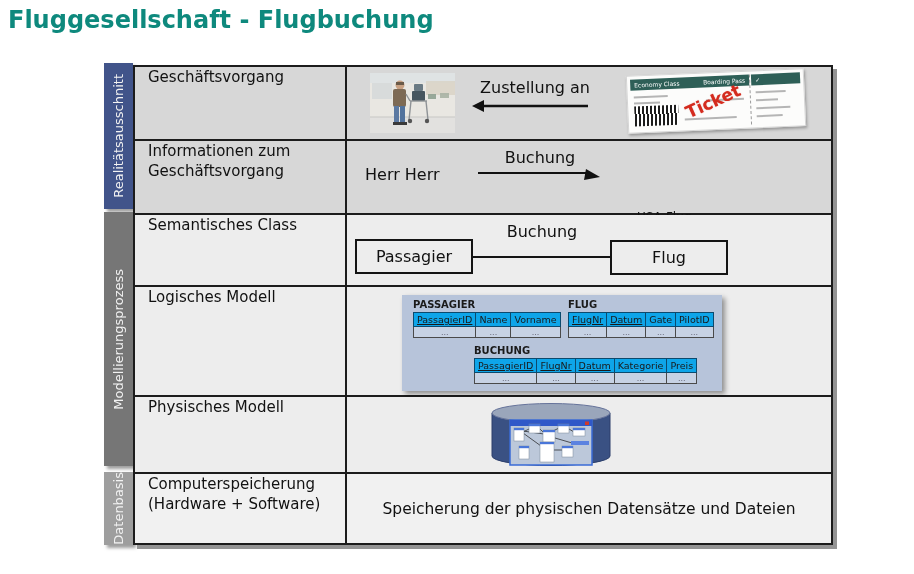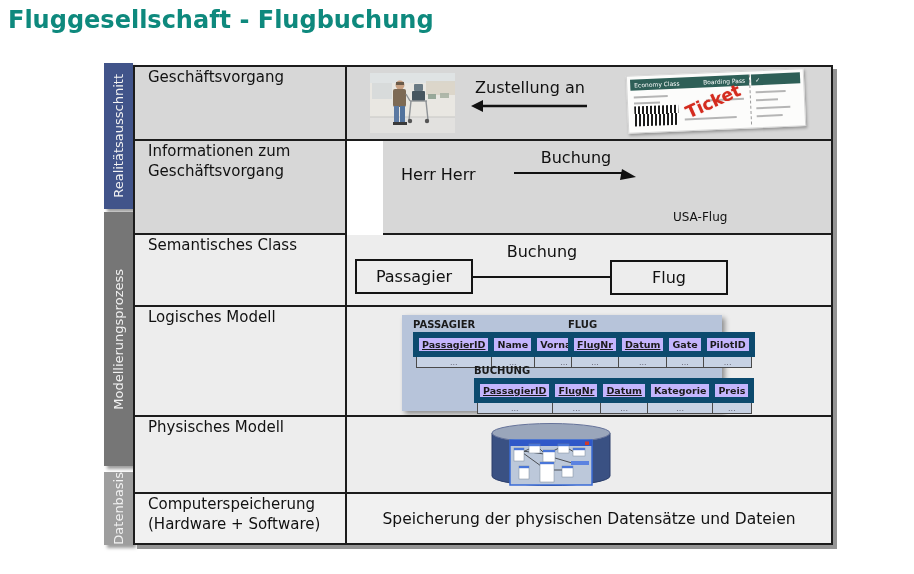--- a/index.html
+++ b/index.html
@@ -12,32 +12,32 @@
         box-shadow:3px 3px 3px rgba(80,80,80,.55);}
   .vbar-reality{top:63px;height:146px;background:#41548a;}
   .vbar-modeling{top:212px;height:254px;background:#767676;}
   .vbar-database{top:472px;height:73px;background:#9e9e9e;}
   .vtext{writing-mode:vertical-rl;transform:rotate(180deg);white-space:nowrap;color:#f2f2f2;font-size:13px;}
 
   
   .mtable{position:absolute;left:133px;top:65px;width:700px;height:480px;border:2px solid #1c1c1c;
           box-shadow:4px 4px 0 0 #949494;display:flex;flex-direction:column;box-sizing:border-box;}
   .mrow{display:flex;width:100%;}
-  .r1{height:74px;} .r2{height:94px;gap:36px;} .r3{height:72px;} .r4{height:110px;} .r5{height:77px;} .r6{height:73px;flex:1;}
+  .r1{height:74px;} .r2{height:74px;} .r3{height:72px;} .r4{height:110px;} .r5{height:77px;} .r6{height:73px;flex:1;}
   .cell{box-sizing:border-box;border-bottom:2px solid #1c1c1c;}
   .r6 .cell{border-bottom:none;}
   .label-cell{width:212px;border-right:2px solid #1c1c1c;display:flex;
               padding-left:13px;font-size:15px;line-height:1.35;}
   .label-cell span{display:block;max-width:182px;}
   .content-cell{flex:1;position:relative;}
   .bg-dark{background:#d7d7d7;} .bg-light{background:#ededed;} .bg-lighter{background:#f1f1f1;}
 
   
   .photo{position:absolute;left:23px;top:6px;width:85px;height:60px;}
-  .deliver{position:absolute;left:123px;top:11px;width:120px;text-align:center;}
+  .deliver{position:absolute;left:123px;top:11px;width:120px;text-align:right;}
   .deliver .dlabel{font-size:16px;}
   .ticket{position:absolute;left:280px;top:5px;width:176px;height:56px;background:#fcfcfb;border:1px solid #d5d5d5;
           box-shadow:1px 2px 3px rgba(0,0,0,.3);transform:rotate(-2.5deg);}
   .tband{position:absolute;top:3px;height:11px;background:#2e5f57;display:flex;align-items:center;}
   .tband-main{left:3px;width:119px;justify-content:space-between;padding:0 4px;box-sizing:border-box;}
   .tband-stub{left:124px;width:49px;justify-content:flex-start;padding-left:4px;box-sizing:border-box;}
   .tband span{font-size:6px;color:#fff;white-space:nowrap;}
   .tdash{position:absolute;left:122px;top:3px;bottom:3px;border-left:1px dashed #9a9a9a;}
   .tline{position:absolute;height:2px;background:#b5b5b5;}
   .barcode{position:absolute;left:6px;bottom:6px;width:44px;height:20px;
@@ -58,21 +58,21 @@
   .rel-label{position:absolute;left:130px;top:7px;width:130px;text-align:center;font-size:16px;}
   .rel-line{position:absolute;left:126px;top:41px;width:137px;height:2px;background:#141414;}
 
   
   .panel{position:absolute;left:55px;top:8px;width:320px;height:96px;background:#b7c4da;
          box-shadow:3px 3px 5px rgba(0,0,0,.4);}
   .lt{position:absolute;}
   .lt-pass{left:11px;top:4px;} .lt-flug{left:166px;top:4px;} .lt-buch{left:72px;top:50px;}
   .lt-name{font-size:10px;font-weight:bold;margin-bottom:2px;color:#1a1a1a;}
   .lt table{border-collapse:collapse;}
-  .lt th{border:6px solid #0c4a6e;background:#c4b5fd;font-size:9.5px;font-weight:bold;
+  .lt th{border:1px solid #0c4a6e;background:#0ea5e9;font-size:9.5px;font-weight:normal;
          padding:1px 3px;height:11px;color:#1a1a1a;white-space:nowrap;}
   .lt th.key{text-decoration:underline;}
   .lt td{border:1px solid #4a4a4a;background:#c7d2e4;font-size:8px;color:#667;
          text-align:center;height:10px;padding:0 2px;}
 
   
   .cyl{position:absolute;left:142px;top:3px;}
 
   
   .storage-cell{display:flex;align-items:center;justify-content:center;}

